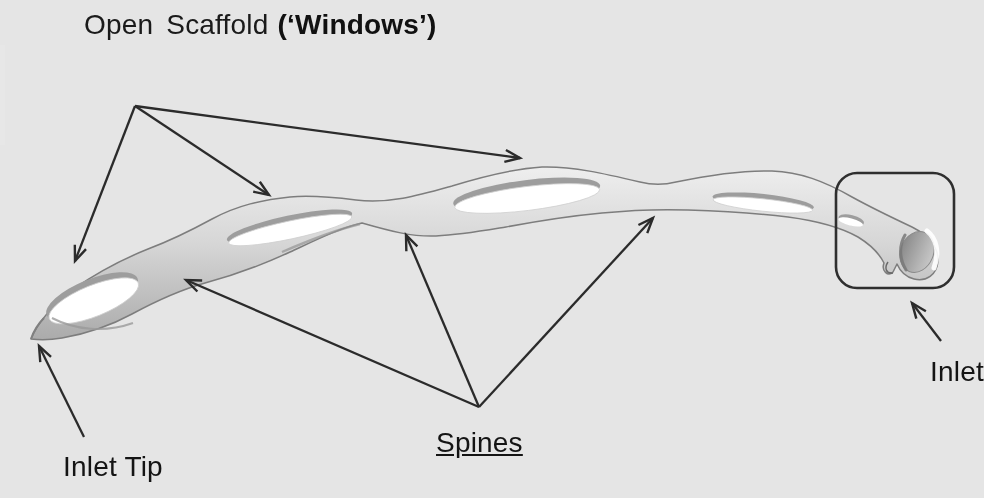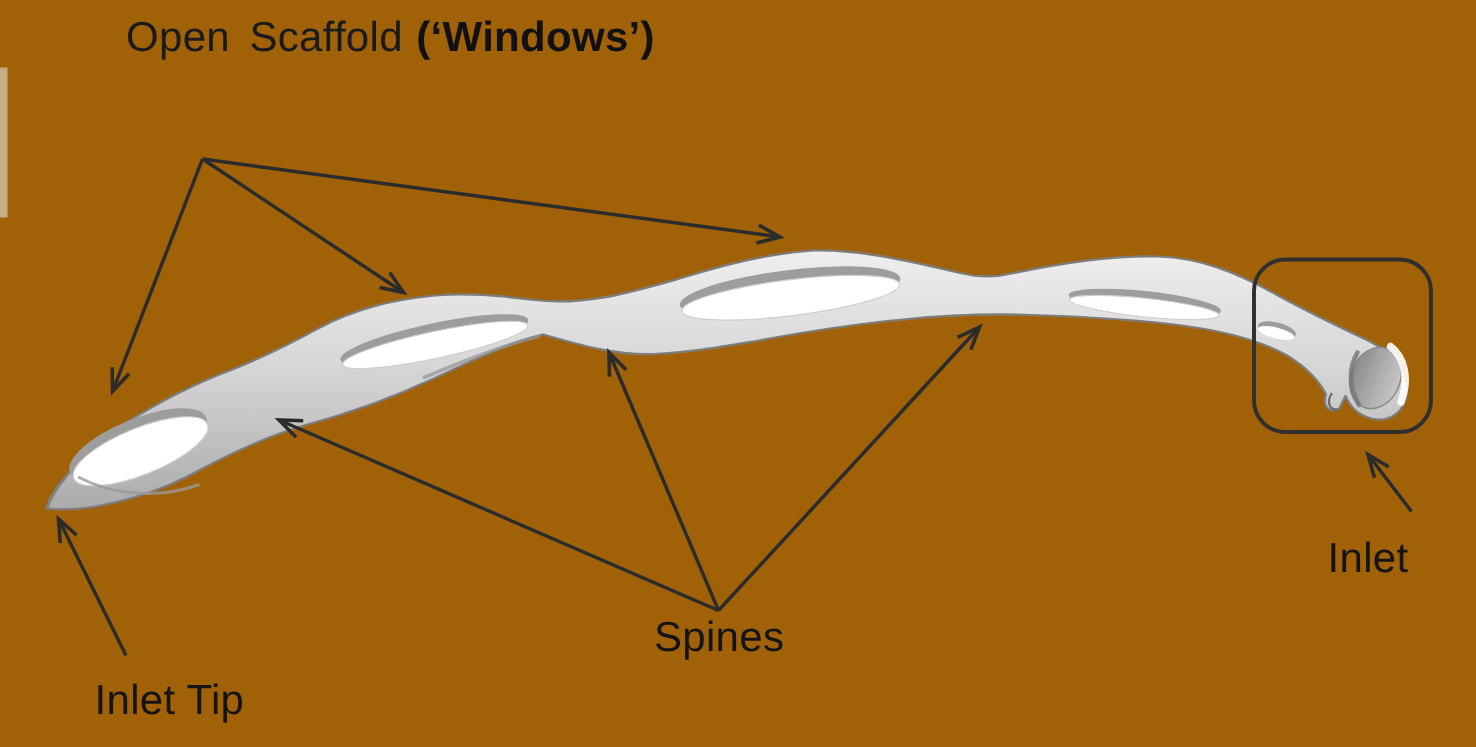--- a/index.html
+++ b/index.html
@@ -4,21 +4,21 @@
 <style>
   html, body {
     margin: 0;
     padding: 0;
     background: #ffffff;
   }
   .canvas {
     position: relative;
     width: 984px;
     height: 498px;
-    background: #a16207;
+    background: #e5e5e5;
     overflow: hidden;
     font-family: "Liberation Sans", sans-serif;
     color: #141414;
   }
   .art {
     position: absolute;
     left: 0;
     top: 0;
   }
   .lbl {
@@ -37,22 +37,22 @@
     font-weight: 400;
     word-spacing: 5px;
     color: #1a1a1a;
   }
   .title-emph {
     font-weight: 700;
     margin-left: 9px;
     color: #111111;
   }
   #label-distal-tip { left: 63px;  top: 452px; font-weight: 400; }
-  #label-spines     { left: 436px; top: 410px; font-weight: 400; }
-  #label-inlet      { left: 885px; top: 357px; font-weight: 400; }
+  #label-spines     { left: 436px; top: 428px; font-weight: 400; text-decoration: underline; }
+  #label-inlet      { left: 930px; top: 357px; font-weight: 400; }
   .edge-strip {
     position: absolute;
     left: 0;
     top: 45px;
     width: 5px;
     height: 100px;
     background: #e9e9e9;
     opacity: 0.55;
   }
 </style>

